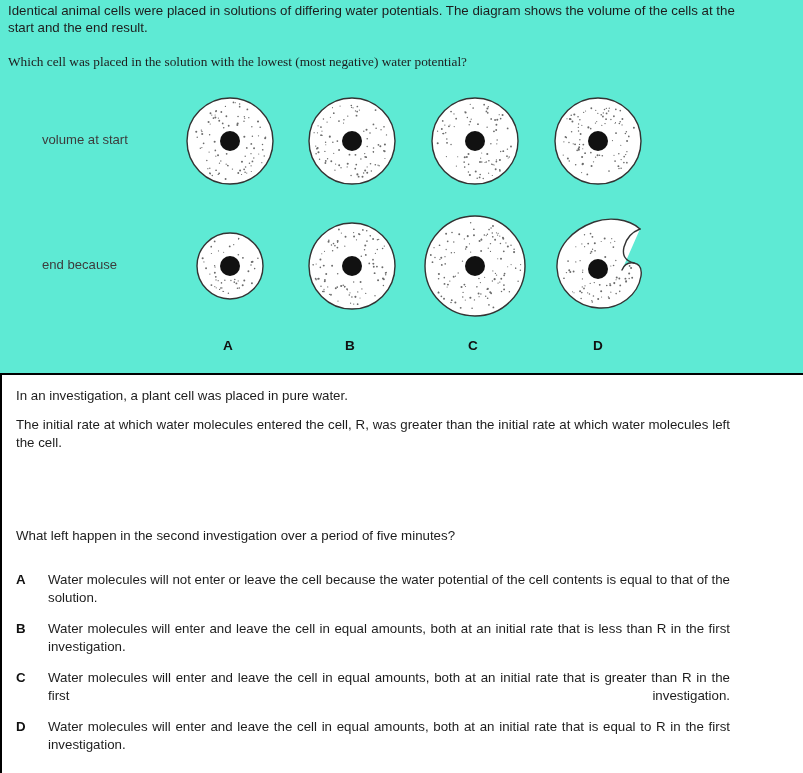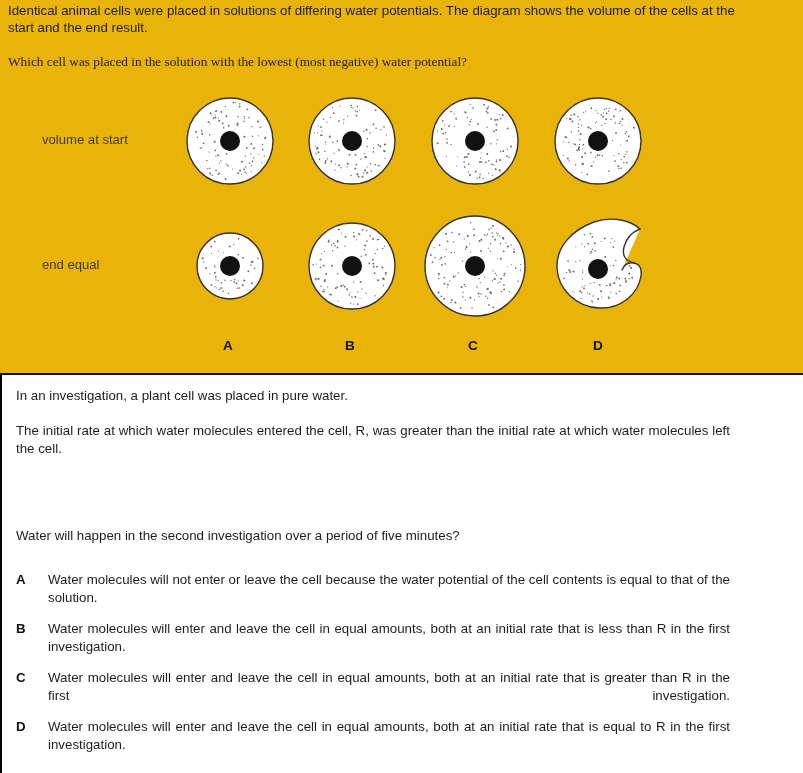--- a/index.html
+++ b/index.html
@@ -15,21 +15,21 @@
     overflow: hidden;
     position: relative;
   }
 
   
   #q1 {
     position: relative;
     width: 803px;
     height: 373px;
     box-sizing: border-box;
-    background: #eab308;
+    background: #5eead4;
   }
   .q1-intro {
     position: absolute;
     left: 8px;
     top: 2px;
     width: 740px;
     font-size: 13.3px;
     line-height: 17px;
     color: #1d1d1d;
   }
@@ -106,21 +106,21 @@
   .q2-para {
     position: absolute;
     left: 14px;
     width: 714px;
     font-size: 13.3px;
     line-height: 17.5px;
     color: #1d1d1d;
     text-align: justify;
   }
   #p1 { top: 12px; }
-  #p2 { top: 47px; }
+  #p2 { top: 41px; }
   #p3 { top: 99px; }
   #p4 { top: 152px; }
 
   .option {
     position: absolute;
     left: 14px;
     width: 714px;
     font-size: 13.3px;
     line-height: 17.5px;
     color: #1d1d1d;
@@ -155,21 +155,21 @@
 
 <div id="q1">
 
   <div class="q1-intro">Identical animal cells were placed in solutions of differing water potentials. The diagram shows the volume of the cells at the start and the end result.</div>
 
   <div class="q1-question">Which cell was placed in the solution with the lowest (most negative) water potential?</div>
 
   <div id="diagram">
 
     <span class="row-label" id="label-start">volume at start</span>
-    <span class="row-label" id="label-end">end equal</span>
+    <span class="row-label" id="label-end">end because</span>
 
     <div class="cell" style="left:185px; top:96px;">
       <svg width="90" height="90" viewBox="0 0 90 90">
         <circle cx="45" cy="45" r="43" fill="#ffffff" stroke="#333333" stroke-width="1.4"></circle>
         <g class="stipple" fill="#6b6b6b">
             <circle cx="26.78" cy="19.05" r="0.61"></circle>
             <circle cx="63.80" cy="21.65" r="0.66"></circle>
             <circle cx="66.10" cy="69.86" r="0.70"></circle>
             <circle cx="50.22" cy="6.63" r="0.56"></circle>
             <circle cx="58.99" cy="25.29" r="0.74"></circle>
@@ -957,21 +957,21 @@
 
   </div>
 </div>
 
 <div id="divider"></div>
 
 <div id="q2">
 
   <div class="q2-para" id="p1">In an investigation, a plant cell was placed in pure water.</div>
   <div class="q2-para" id="p2">The initial rate at which water molecules entered the cell, R, was greater than the initial rate at which water molecules left the cell.</div>
-  <div class="q2-para" id="p4">Water will happen in the second investigation over a period of five minutes?</div>
+  <div class="q2-para" id="p4">What left happen in the second investigation over a period of five minutes?</div>
 
   <div class="option" id="opt-A">
     <span class="opt-letter">A</span>
     <span class="opt-text">Water molecules will not enter or leave the cell because the water potential of the cell contents is equal to that of the solution.</span>
   </div>
 
   <div class="option" id="opt-B">
     <span class="opt-letter">B</span>
     <span class="opt-text">Water molecules will enter and leave the cell in equal amounts, both at an initial rate that is less than R in the first investigation.</span>
   </div>

